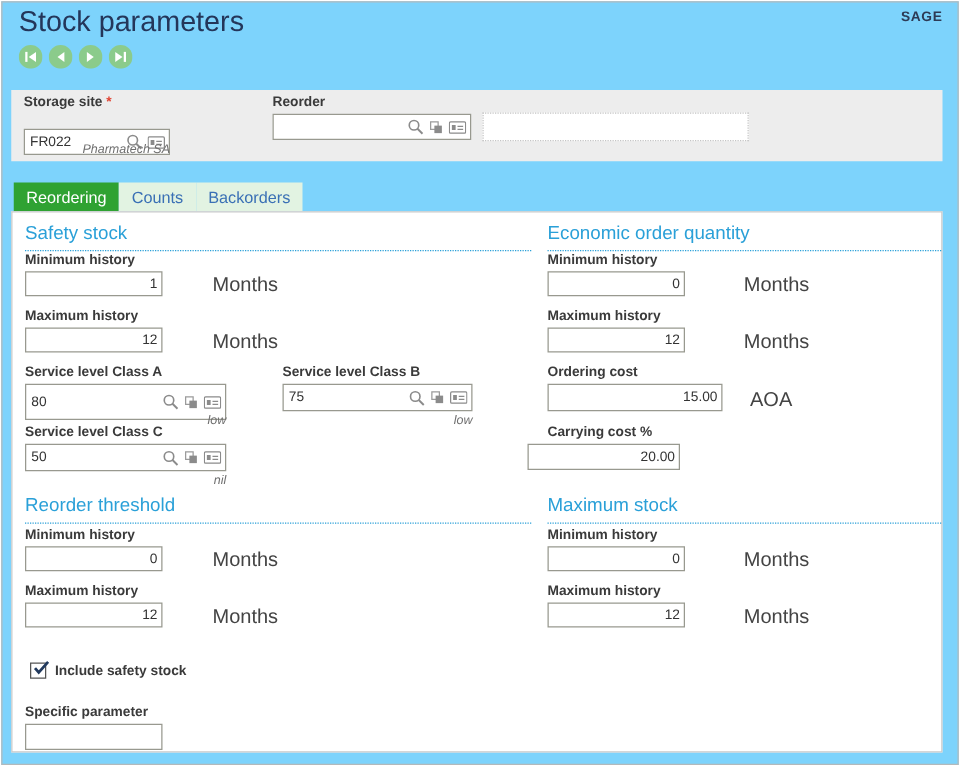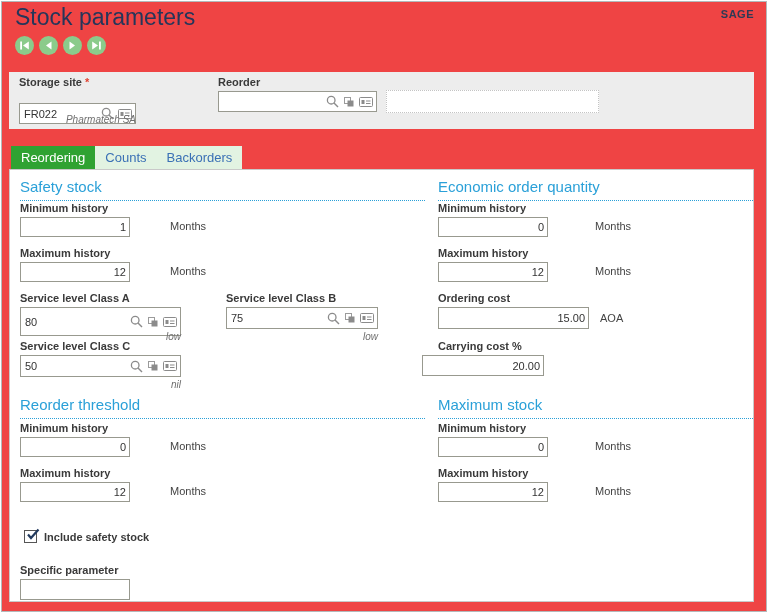--- a/index.html
+++ b/index.html
@@ -1,17 +1,17 @@
 <!DOCTYPE html>
 <html><head>
 <meta charset="utf-8">
 <style>
   * { margin:0; padding:0; box-sizing:border-box; }
   html,body { width:768px; height:613px; background:#fff; font-family:"Liberation Sans", sans-serif; }
-  .page { position:relative; width:766px; height:611px; margin:1px; border:1px solid #b3b9bb; background:#ef4444; overflow:hidden; }
+  .page { position:relative; width:766px; height:611px; margin:1px; border:1px solid #b3b9bb; background:#7dd3fc; overflow:hidden; }
 
   
   .title { position:absolute; left:13px; top:2px; font-size:23px; color:#24365a; font-weight:400; }
   .brand { position:absolute; right:12px; top:6px; font-size:11px; font-weight:bold; color:#2d3a55; letter-spacing:0.5px; }
   .navbar { position:absolute; left:13px; top:34px; display:flex; gap:5px; }
   .navbtn { width:19px; height:19px; cursor:pointer; }
 
   
   .criteria { position:absolute; left:7px; top:70px; width:745px; height:57px; background:#ededed; }
   .lbl { position:absolute; font-size:11px; font-weight:bold; color:#3a3a3a; white-space:nowrap; }
@@ -25,21 +25,21 @@
   .desc-field { position:absolute; left:377px; top:18px; width:213px; height:23px; border:1px dotted #c4c4c4; background:#fff; font:11px "Liberation Sans", sans-serif; padding:0 4px; outline:none; }
 
   
   .tabs { position:absolute; left:9px; top:144px; display:flex; gap:0; }
   .tab { height:23px; padding:4px 10px 0 10px; font-size:13px; background:#e2f3e2; color:#3a70b5; cursor:pointer; }
   .tab.on { background:#2fa232; color:#fff; }
 
   
   .content { position:absolute; left:7px; top:167px; width:745px; height:433px; border:1px solid #c9c9c9; background:#fff; }
   .sec-title { position:absolute; font-size:15px; color:#2aa0d8; padding-bottom:5px; border-bottom:1px dotted #2aa0d8; }
-  .unit { position:absolute; font-size:11px; color:#444;text-align:center; }
+  .unit { position:absolute; font-size:16px; color:#444;text-align:center; }
 
   
   .chkrow { position:absolute; left:14px; top:358px; display:flex; align-items:flex-start; cursor:pointer; }
   .chk { position:relative; width:13px; height:13px; border:1px solid #555; background:#fff; margin-top:2px; }
   .chk svg { position:absolute; left:1px; top:-3px; visibility:hidden; }
   .chk.on svg { visibility:visible; }
   .chklbl { font-size:11px; font-weight:bold; color:#3a3a3a; margin-left:7px; margin-top:3px; }
 </style>
 </head>
 <body>
@@ -236,21 +236,21 @@
     </div>
     <div class="unit" style="left:585px; top:50px;">Months</div>
 
     <div class="lbl" style="left:428px; top:77px;">Maximum history</div>
     <div class="inp" style="left:428px; top:92px; width:110px; height:20px;">
       <input class="num" value="12" style="">
     </div>
     <div class="unit" style="left:585px; top:95px;">Months</div>
 
     <div class="lbl" style="left:428px; top:122px;">Ordering cost</div>
-    <div class="inp" style="left:428px; top:137px; width:151px; height:22px;">
+    <div class="inp" style="left:428px; top:137px; width:140px; height:22px;">
       <input class="num" value="15.00" style="">
     </div>
     <div class="unit" style="left:590px; top:142px;">AOA</div>
 
     <div class="lbl" style="left:428px; top:170px;">Carrying cost %</div>
     <div class="inp" style="left:412px; top:185px; width:122px; height:21px;">
       <input class="num" value="20.00" style="">
     </div>
 
     <div class="sec-title" style="left:10px; top:226px; width:405px;">Reorder threshold</div>

